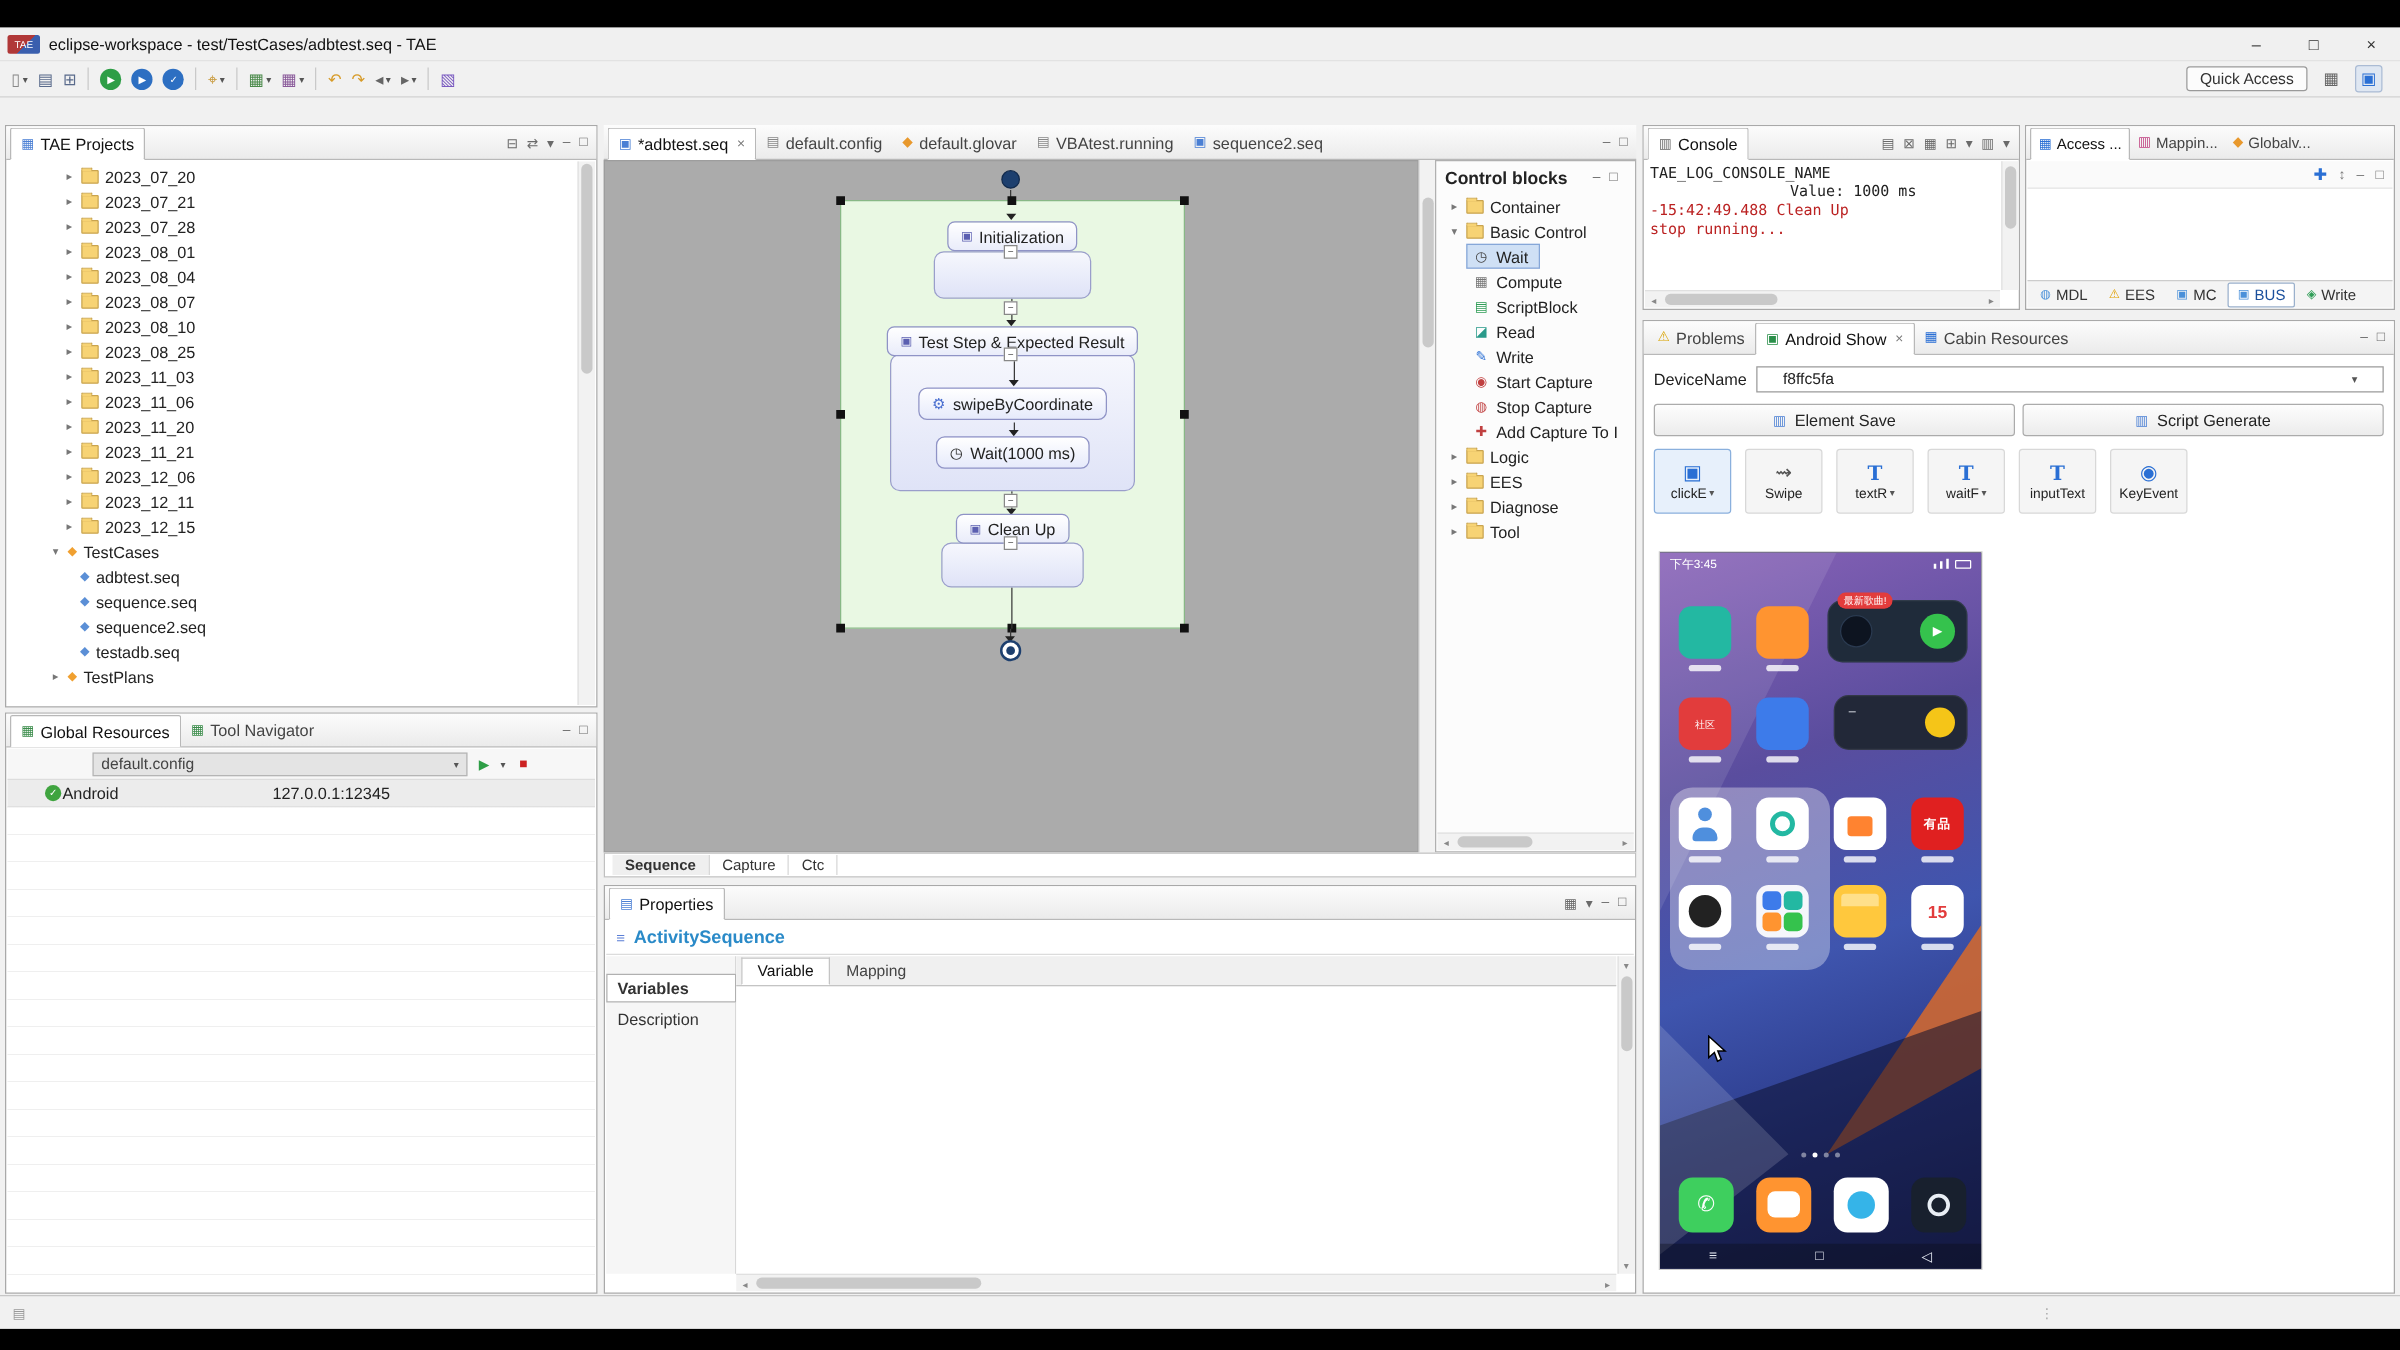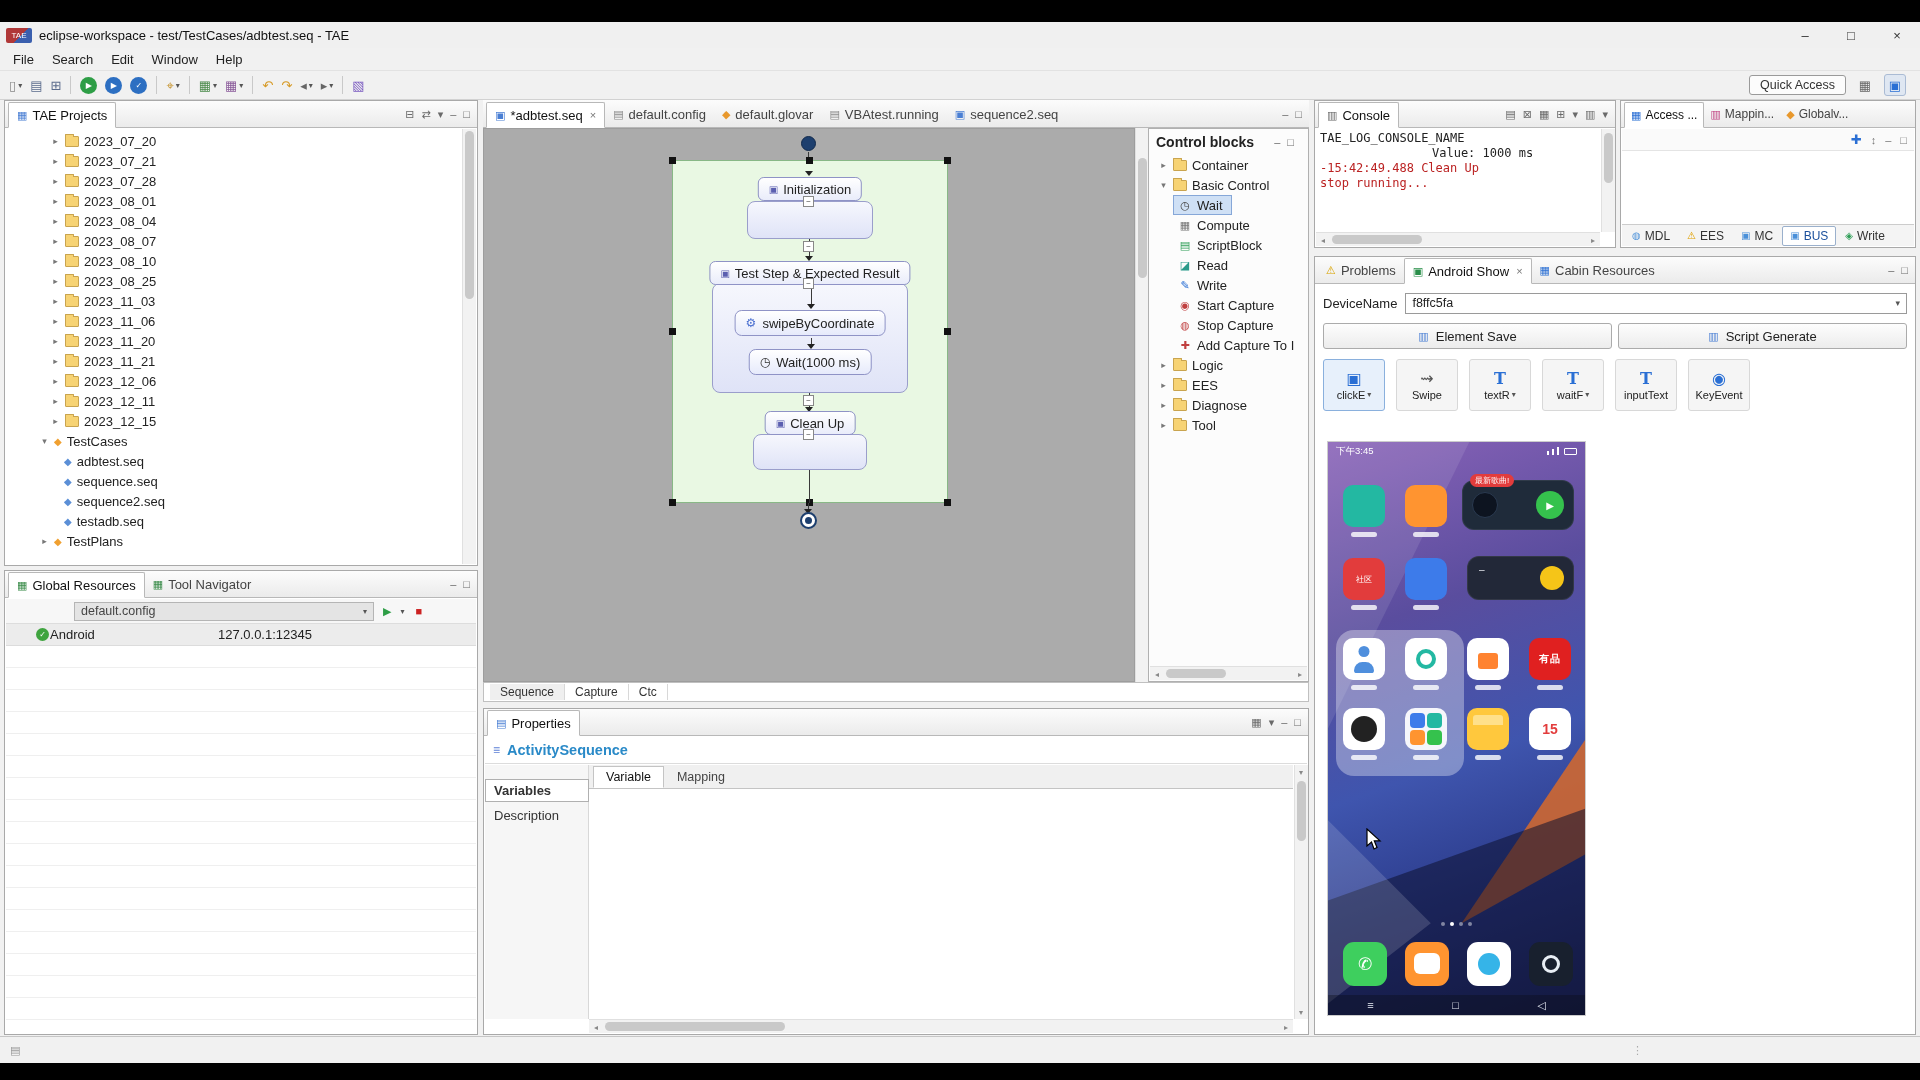--- a/index.html
+++ b/index.html
@@ -79,21 +79,21 @@
 .pal-title{font-weight:bold;font-size:14px}
 .prow{height:20px;display:flex;align-items:center;gap:5px;padding-left:10px;font-size:13px}
 .prow.item{margin-left:24px;padding:0 8px 0 4px;width:fit-content;border:1px solid transparent}
 .prow.item.active{background:#cfe0f5;border-color:#86a7d8}
 .picn{font-size:11px;width:14px;text-align:center}
 .ic-dark .picn{color:#444}.ic-gray .picn{color:#777}.ic-green .picn{color:#2f9e57}
 .ic-teal .picn{color:#2a9a8a}.ic-blue .picn{color:#2a6fd4}.ic-red .picn{color:#c04040}
 .pal-hsb{left:1px;right:1px;bottom:1px}
 .seqtabs{position:absolute;left:0;right:0;top:582px;height:20px;background:#fff;border:1px solid #c0c0c0;display:flex;align-items:center;padding-left:6px}
 .seqtab{padding:1px 10px;font-size:12px;color:#333;border-right:1px solid #d8d8d8}
-.seqtab.active{font-weight:normal;background:#efefef}
+.seqtab.active{font-weight:bold;background:#efefef}
 
 .dg-start{position:absolute;left:317px;top:7px;width:15px;height:15px;border-radius:50%;background:#1d3f6e;border:1px solid #122a4c}
 .vline{position:absolute;width:1px;background:#3a3a3a}
 .darr{position:absolute;width:0;height:0;border-left:4px solid transparent;border-right:4px solid transparent;border-top:5px solid #222;margin-left:-4px}
 .dcol{position:absolute;width:11px;height:11px;background:#fff;border:1px solid #888;margin-left:-6px;font-size:8px;line-height:9px;text-align:center;color:#444;z-index:3}
 .dcol::after{content:"−"}
 .dg-green{position:absolute;left:188px;top:31px;width:276px;height:343px;background:#e9f8e3;border:1px solid #88b886}
 .hnd{position:absolute;width:7px;height:7px;background:#111}
 .h-tl{left:-4px;top:-4px}.h-tm{left:50%;margin-left:-4px;top:-4px}.h-tr{right:-4px;top:-4px}
 .h-ml{left:-4px;top:50%;margin-top:-4px}.h-mr{right:-4px;top:50%;margin-top:-4px}
@@ -147,21 +147,21 @@
 .minitab.active{background:#fff;border-color:#9ab0cc;border-radius:2px;color:#1a4f9c}
 .mt-ic{font-size:10px}
 .c-mdl .mt-ic{color:#4a90d9}.c-ees .mt-ic{color:#e0a000}.c-mc .mt-ic{color:#4a90d9}
 .c-bus .mt-ic{color:#4a90d9}.c-diag .mt-ic{color:#2f9e57}
 
 .android{left:1314px;top:156px;width:602px;height:779px}
 .and-tabs div.tab:nth-of-type(1) .ticon::before{content:"⚠";color:#d9a400}
 .and-tabs div.tab:nth-of-type(2) .ticon::before{content:"▣";color:#2a8f4a}
 .and-tabs div.tab:nth-of-type(3) .ticon::before{content:"▦";color:#2a6fd4}
 .dev-row{position:absolute;top:34px;left:8px;right:8px;height:24px;display:flex;align-items:center;gap:8px}
-.combo{flex:1;height:21px;border:1px solid #9a9a9a;background:#fff;display:flex;align-items:center;justify-content:space-between;padding:0 6px;font-size:12.5px}
+.combo{flex:1;height:21px;border:1px solid #9a9a9a;background:#fff;display:flex;align-items:center;justify-content:space-between;padding:0 20px;font-size:12.5px}
 .combo .caret{font-size:9px;color:#555}
 .btn-row{position:absolute;top:66px;left:8px;right:8px;height:26px;display:flex;gap:6px}
 .abtn{flex:1;display:flex;align-items:center;justify-content:center;gap:7px;background:linear-gradient(#fdfdfd,#ececec);border:1px solid #ababab;border-radius:3px;font-size:13px}
 .bic{color:#4a7fd4;font-size:11px}
 .tool-row{position:absolute;top:102px;left:8px;display:flex;gap:11px}
 .ttile{width:62px;height:52px;display:flex;flex-direction:column;align-items:center;justify-content:center;gap:2px;background:#f5f5f5;border:1px solid #d8d8d8;border-radius:3px}
 .ttile.active{background:#e7f0fb;border-color:#8ab0dd}
 .tic{font-size:16px;line-height:17px}
 .cb .tic{color:#2a6fd4}.cs .tic{color:#555}
 .ct .tic{color:#2a6fd4;font-family:"DejaVu Serif","Liberation Serif",serif;font-weight:bold}
@@ -236,28 +236,20 @@
   <div class="titlebar">
     <div class="appicon">TAE</div>
     <div class="title">eclipse-workspace - test/TestCases/adbtest.seq - TAE</div>
     <div class="winbtns">
       <div class="winbtn">–</div>
       <div class="winbtn">□</div>
       <div class="winbtn">×</div>
     </div>
   </div>
 
-  <div class="menubar" data-repeat="menubar.items">
-
-  <div class="menu-item">File</div>
-      <div class="menu-item">Search</div>
-      <div class="menu-item">Edit</div>
-      <div class="menu-item">Window</div>
-      <div class="menu-item">Help</div>
-    </div>
 
   <div class="toolbar">
     <span class="tbtn">
         <span class="ic doc">▯</span>
         <span class="caret">▾</span>
       </span>
     <span class="tbtn">
         <span class="ic slate">▤</span>
       </span>
     <span class="tbtn">

